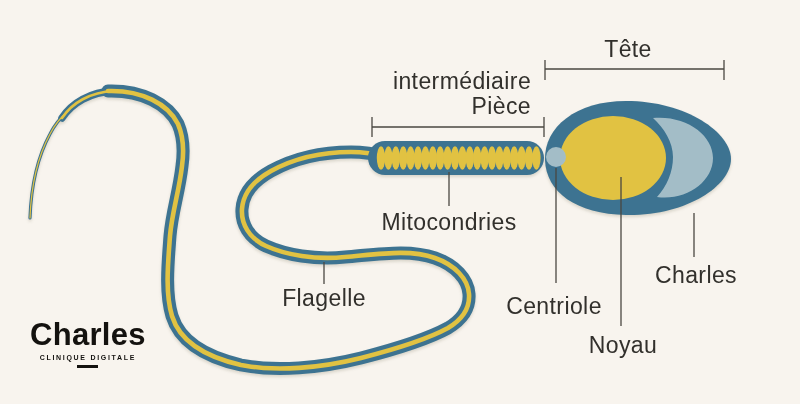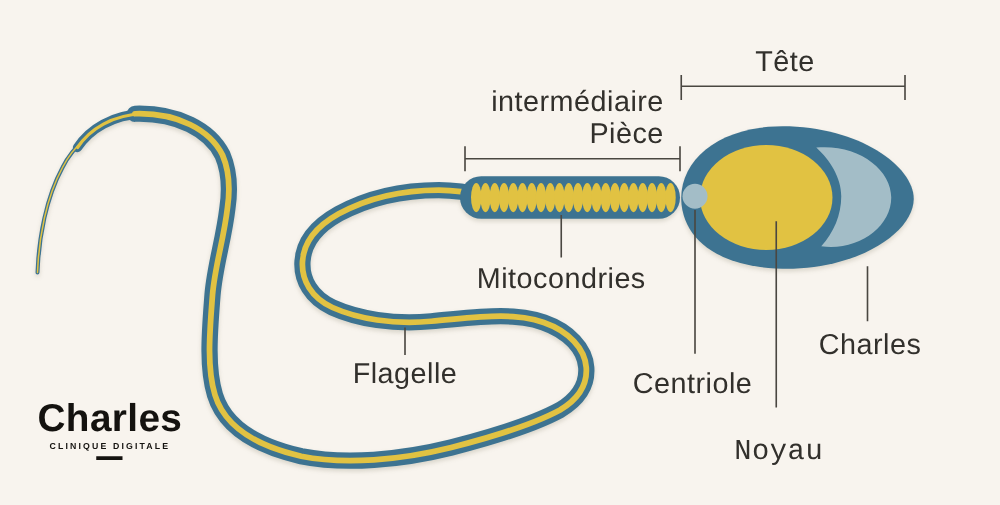--- a/index.html
+++ b/index.html
@@ -33,21 +33,21 @@
     letter-spacing:0.4px;
     white-space:nowrap;
     text-align:right;
     font-weight:400;
   }
   .label-tete{left:628px;top:37px;}
   .label-piece{left:462px;top:69px;}
   .label-mitocondries{left:449px;top:210px;}
   .label-flagelle{left:324px;top:286px;}
   .label-centriole{left:554px;top:294px;}
-  .label-noyau{left:623px;top:349px;font-family:Liberation Mono, monospace;}
+  .label-noyau{left:623px;top:333px;}
   .label-acrosome{left:696px;top:263px;}
 
   .logo{
     position:absolute;left:30px;top:320px;
     display:flex;flex-direction:column;align-items:center;
     color:var(--logo-black);
   }
   .logo-brand{
     font-size:31px;line-height:30px;font-weight:700;letter-spacing:0.3px;
   }

